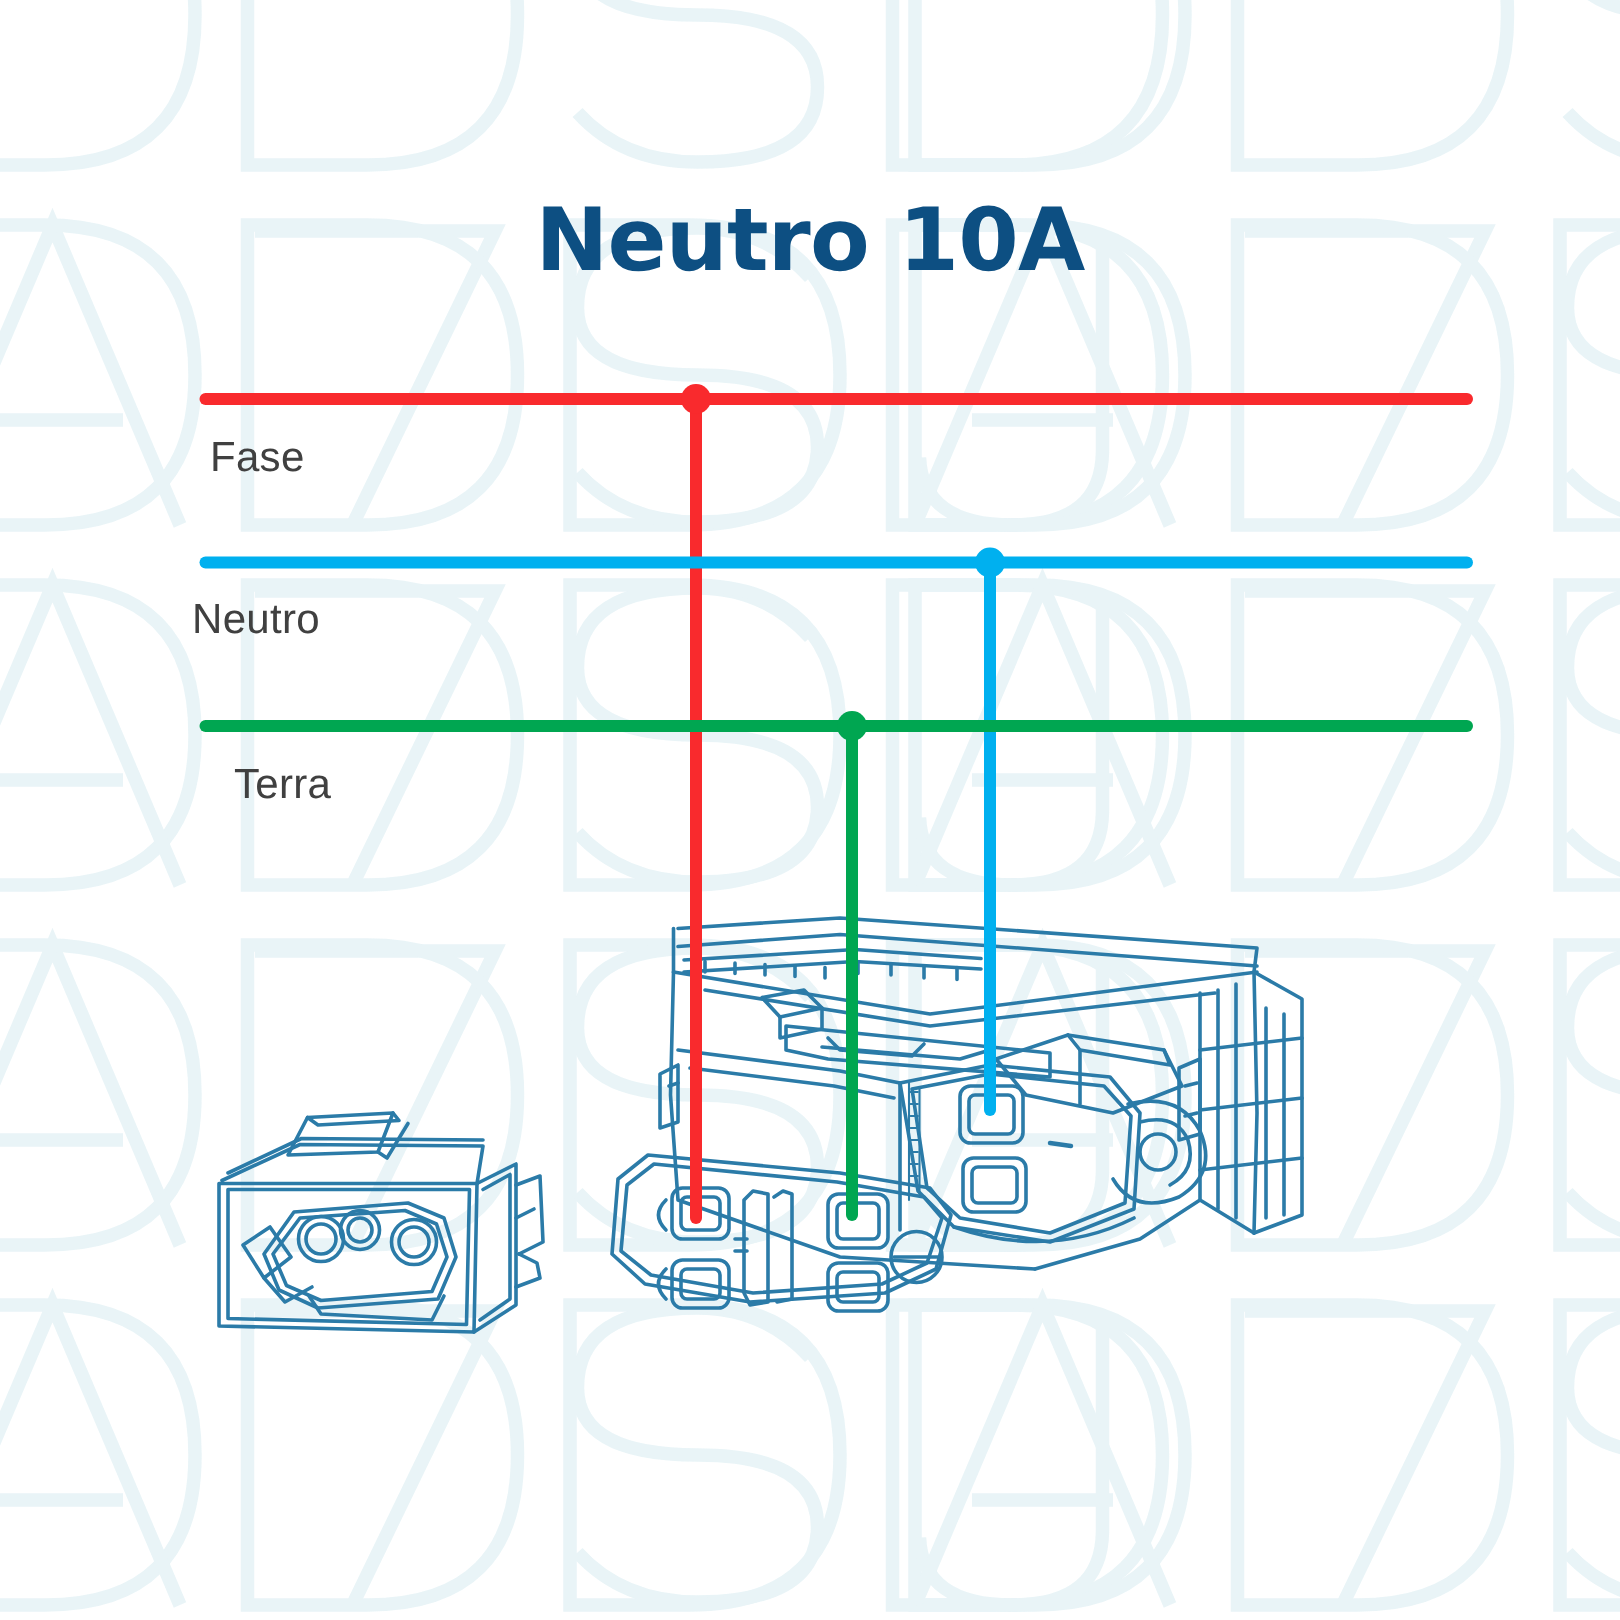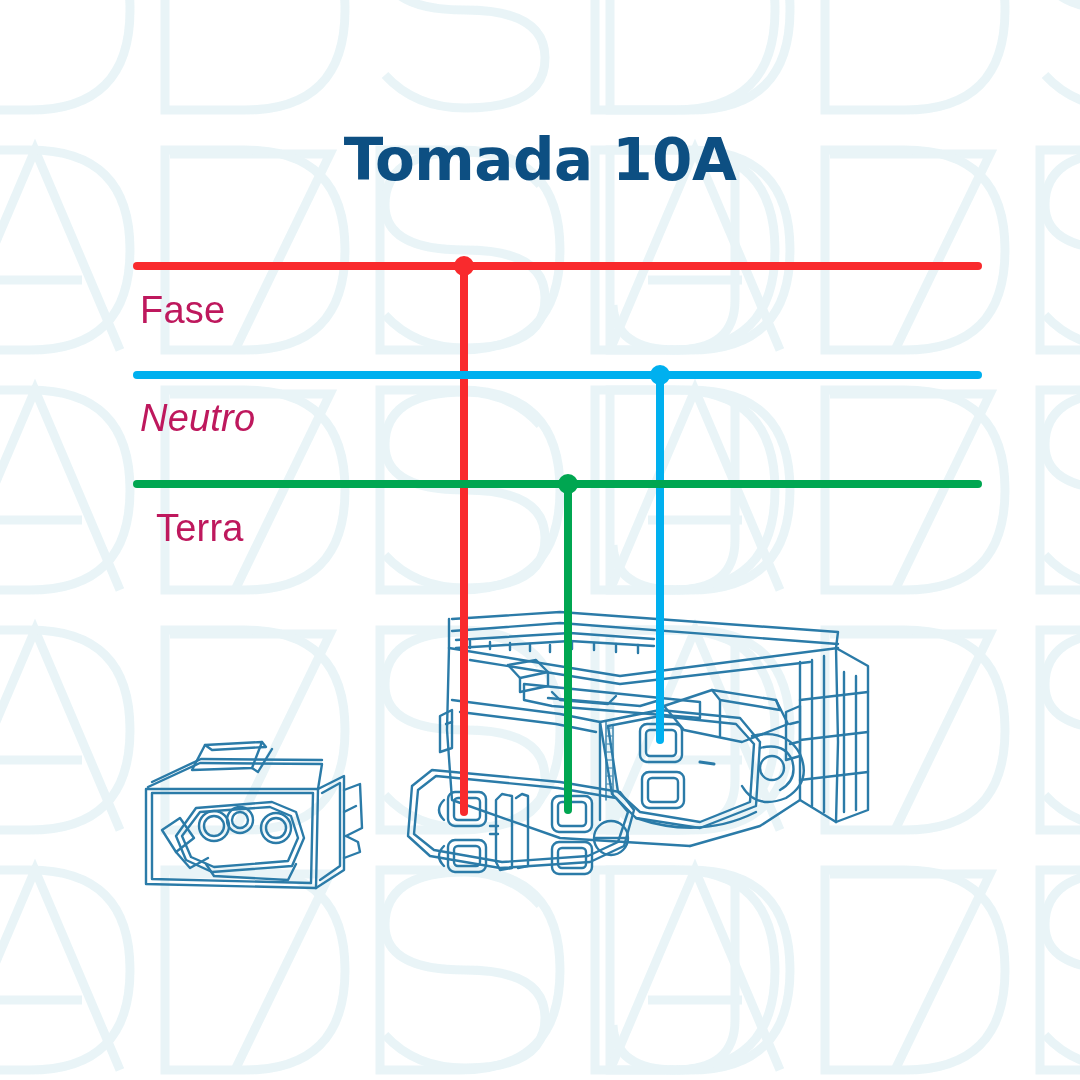--- a/index.html
+++ b/index.html
@@ -31,28 +31,28 @@
     text-align: center;
     font-family: "DejaVu Sans", sans-serif;
     font-size: 58px;
     font-weight: bold;
     letter-spacing: -0.5px;
     color: #0d4f82;
   }
   .wire-label {
     position: absolute;
     font-family: "Liberation Sans", sans-serif;
-    font-size: 38px;
+    font-size: 28px;
     font-weight: 400;
-    color: #be185d;
+    color: #404040;
     letter-spacing: 0.2px;
     white-space: nowrap;
   }
   #label-fase   { left: 140px; top: 289px; }
-  #label-neutro { left: 140px; top: 397px; font-style: italic; }
+  #label-neutro { left: 128px; top: 397px; }
   #label-terra  { left: 156px; top: 507px; }
   #diagram-svg {
     position: absolute;
     left: 0; top: 0;
     width: 1080px;
     height: 1080px;
   }
   #socket-svg {
     position: absolute;
     left: 0; top: 0;
@@ -101,21 +101,21 @@
       <use href="#wm-tile" x="600" y="-90"></use>
       <use href="#wm-tile" x="600" y="390"></use>
       <use href="#wm-tile" x="600" y="870"></use>
       <use href="#wm-tile" x="-60" y="150"></use>
       <use href="#wm-tile" x="600" y="150"></use>
       <use href="#wm-tile" x="-60" y="630"></use>
       <use href="#wm-tile" x="600" y="630"></use>
     </g>
   </svg>
 
-  <div id="title">Tomada 10A</div>
+  <div id="title">Neutro 10A</div>
 
   <svg id="socket-svg" viewBox="0 0 1080 1080" xmlns="http://www.w3.org/2000/svg">
     <g stroke="#2b7ba8" fill="none" stroke-width="2.4" stroke-linecap="round" stroke-linejoin="round">
 
       <g>
 
         <path d="M 192 770 L 205 745 L 262 742 L 252 768 Z"></path>
         <path d="M 205 745 L 212 750 L 266 747 L 262 742"></path>
         <path d="M 252 768 L 258 772 L 272 749"></path>
 

